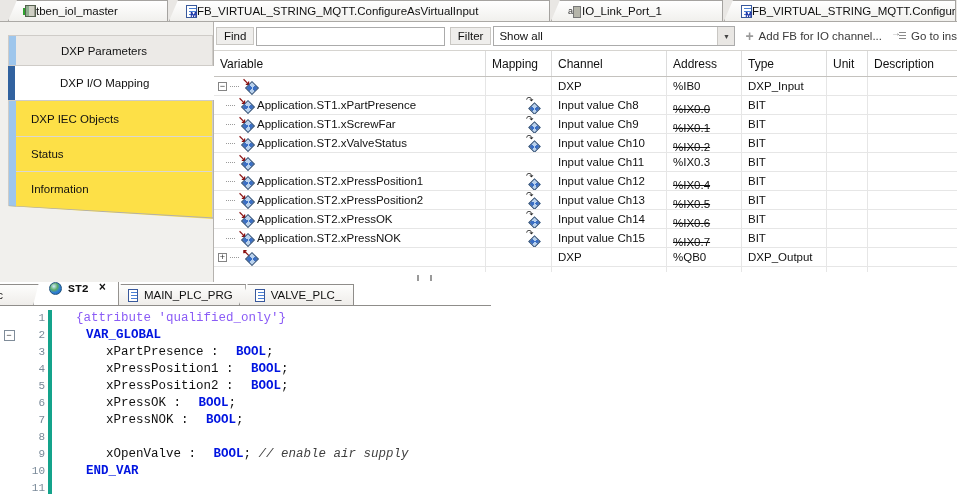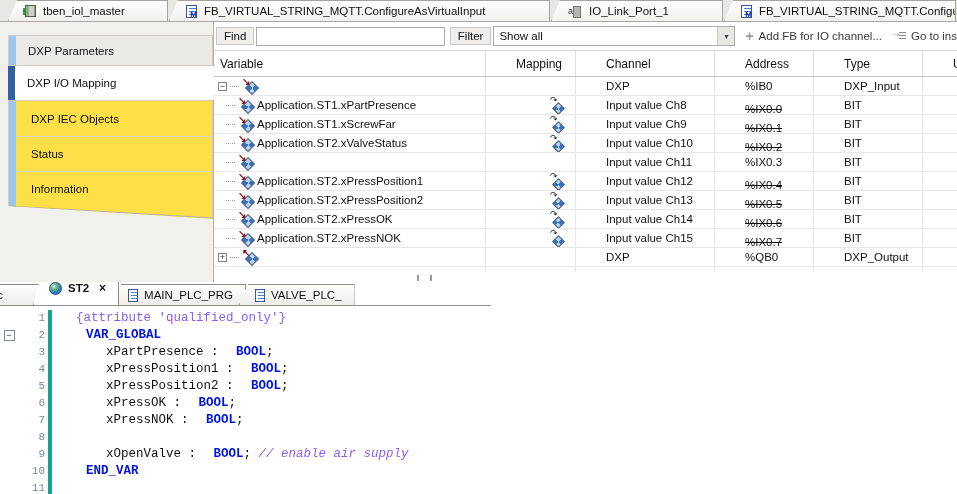--- a/index.html
+++ b/index.html
@@ -2,21 +2,21 @@
 <html><head>
 <meta charset="utf-8">
 <style>
   * { margin:0; padding:0; box-sizing:border-box; }
   html,body { width:957px; height:494px; overflow:hidden; background:#fff;
     font-family:"Liberation Sans", sans-serif; font-size:11.5px; color:#111; }
 
   
   .top-tabbar { height:22px; background:#E9E7E4; border-bottom:1px solid #ABA9A5;
     display:flex; align-items:flex-end; padding-left:8px; overflow:hidden; }
-  .ttab { height:21px; display:flex; align-items:center; gap:7px; flex:none;
+  .ttab { height:21px; display:flex; align-items:center; flex:none;
     background:linear-gradient(#FFFFFF,#F1F0ED); border:1px solid #A5A3A0; border-bottom:none;
     clip-path:polygon(9px 0, 100% 0, 100% 100%, 0 100%);
     padding:0 12px 0 16px; margin-right:1px; white-space:nowrap; overflow:hidden; }
   .ttab:first-child { width:160px; }
   .ttab:nth-child(2) { width:381px; }
   .ttab:nth-child(3) { width:172px; }
   .ttab:nth-child(4) { flex:1 1 auto; }
 
   
   .icn { flex:none; display:inline-block; position:relative; }
@@ -44,21 +44,21 @@
   .lib-icon i:nth-child(3) { left:10px; height:14px; background:#2f5fae; }
 
   
   .top-content { display:flex; height:260px; position:relative; }
 
   
   .sidebar { width:213px; flex:none; background:#F1F0ED; padding-top:13px; position:relative; }
   .nav-box { margin-left:8px; width:205px; background:#ECEAE7; border:1px solid #CFCCC8;
     display:flex; align-items:stretch; cursor:pointer; }
   .nav-accent { width:7px; flex:none; background:#9EC6EC; }
-  .nav-label { display:flex; align-items:center; padding-left:12px; }
+  .nav-label { display:flex; align-items:center; padding-left:24px;margin-left:21px; }
   .nav-item1 { height:31px; }
   .nav-selected { margin-left:8px; width:206px; height:34px; background:#fff; border:none;
     display:flex; align-items:stretch; position:relative; z-index:3; cursor:pointer; }
   .nav-selected .nav-accent { background:#31629F; }
   .nav-group { margin-left:8px; width:205px; background:#fde047; border:1px solid #CFCCC8; border-bottom:none;
     position:relative; padding-bottom:13px;
     clip-path:polygon(0 0, 100% 0, 100% 100%, 0 calc(100% - 13px)); }
   .nav-group .nav-accent { position:absolute; left:0; top:0; bottom:0; width:7px; }
   .nav-group-item { height:35px; margin-left:7px; display:flex; align-items:center;
     padding-left:15px; cursor:pointer; }
@@ -79,21 +79,21 @@
     display:flex; align-items:center; justify-content:center; font-size:7px; color:#444; }
   .tbtn { display:flex; align-items:center; gap:5px; margin-left:10px; color:#3a3a3a;
     white-space:nowrap; cursor:pointer; }
   .plus-icon { color:#9a9a9a; font-size:14px; font-weight:bold; line-height:1; }
   .goto-icon { width:14px; height:10px; position:relative; }
   .goto-icon::before { content:"\2192"; position:absolute; left:-1px; top:-4px; color:#777; font-size:10px; }
   .goto-icon::after { content:""; position:absolute; right:0; top:1px; width:7px; height:8px;
     background:repeating-linear-gradient(#8a8a8a 0 1px, transparent 1px 3px); }
 
   
-  .grid-row { display:grid; grid-template-columns:272px 66px 115px 75px 85px 41px 1fr;gap:24px; }
+  .grid-row { display:grid; grid-template-columns:272px 66px 115px 75px 85px 41px 1fr; }
   .thead { height:26px; border-bottom:1px solid #C4C2BE; font-size:12px; }
   .thead > div { display:flex; align-items:center; padding-left:6px; border-right:1px solid #DCDCDC; }
   .thead > div:last-child { border-right:none; }
   .trow { height:19px; border-bottom:1px solid #E6E6E6; }
   .trow > div { display:flex; align-items:center; padding-left:6px; border-right:1px solid #E6E6E6;
     overflow:hidden; white-space:nowrap; }
   .trow > div:last-child { border-right:none; }
   .cell-var { padding-left:4px !important; gap:3px; }
   .cell-var.lvl1 { padding-left:12px !important; }
   .dots { width:9px; border-top:1px dotted #9a9a9a; flex:none; }
@@ -117,36 +117,36 @@
   
   .bottom { height:211px; position:relative; }
   .btabbar { height:24px; width:491px; border-bottom:1px solid #8F8D8A; display:flex; align-items:flex-end;
     overflow:hidden; position:relative; }
   .btab { height:21px; display:flex; align-items:center; gap:6px; flex:none;
     background:linear-gradient(#FDFDFC,#EFEDEA); border:1px solid #8F8D8A; border-bottom:none;
     clip-path:polygon(9px 0,100% 0,100% 100%,0 100%); padding:0 12px 0 15px; margin-left:-7px;
     white-space:nowrap; cursor:pointer; }
   .btab.partial { margin-left:-16px; padding-left:4px; width:56px; }
   .btab.active { height:36px; background:#fff; font-weight:bold; z-index:4; position:relative;
-    margin-bottom:-1px; border-bottom:none; padding-bottom:1px; }
+    margin-bottom:-1px; border-bottom:none; padding-bottom:1px;font-family:Liberation Mono, monospace; }
   .close-x { font-weight:bold; font-size:12px; color:#111; margin-left:4px; cursor:pointer; }
 
   .editor { display:flex; font-family:"Liberation Mono", monospace; font-size:12.5px;
     line-height:17px; padding-top:4px; height:187px; background:#fff; }
   .fold-col { width:18px; flex:none; }
   .fold-col .fline { height:17px; display:flex; align-items:center; justify-content:center; }
   .foldbox { width:11px; height:11px; border:1px solid #7F8C99; background:#fff; color:#333;
     font-size:9px; line-height:9px; text-align:center; cursor:pointer; font-family:"Liberation Sans",sans-serif; }
   .num-col { width:27px; flex:none; text-align:right; color:#7A8A99; font-size:11px; }
   .num-col div { height:17px; }
   .change-bar { width:4px; flex:none; background:#14A38B; margin-left:3px; height:187px; }
   .code-col { padding-left:24px; flex:1; cursor:text; }
   .code-line { height:17px; white-space:pre; }
   .kw { color:#0014E0; font-weight:bold;margin-left:10px; }
-  .cmt { color:#8b5cf6; font-style:italic; }
+  .cmt { color:#404040; font-style:italic; }
   .pragma { color:#8b5cf6; }
 </style>
 </head>
 <body>
 
 <div class="top-tabbar">
     <div class="ttab">
       <span class="icn device-icon"></span>
       <span>tben_iol_master</span>
     </div>

